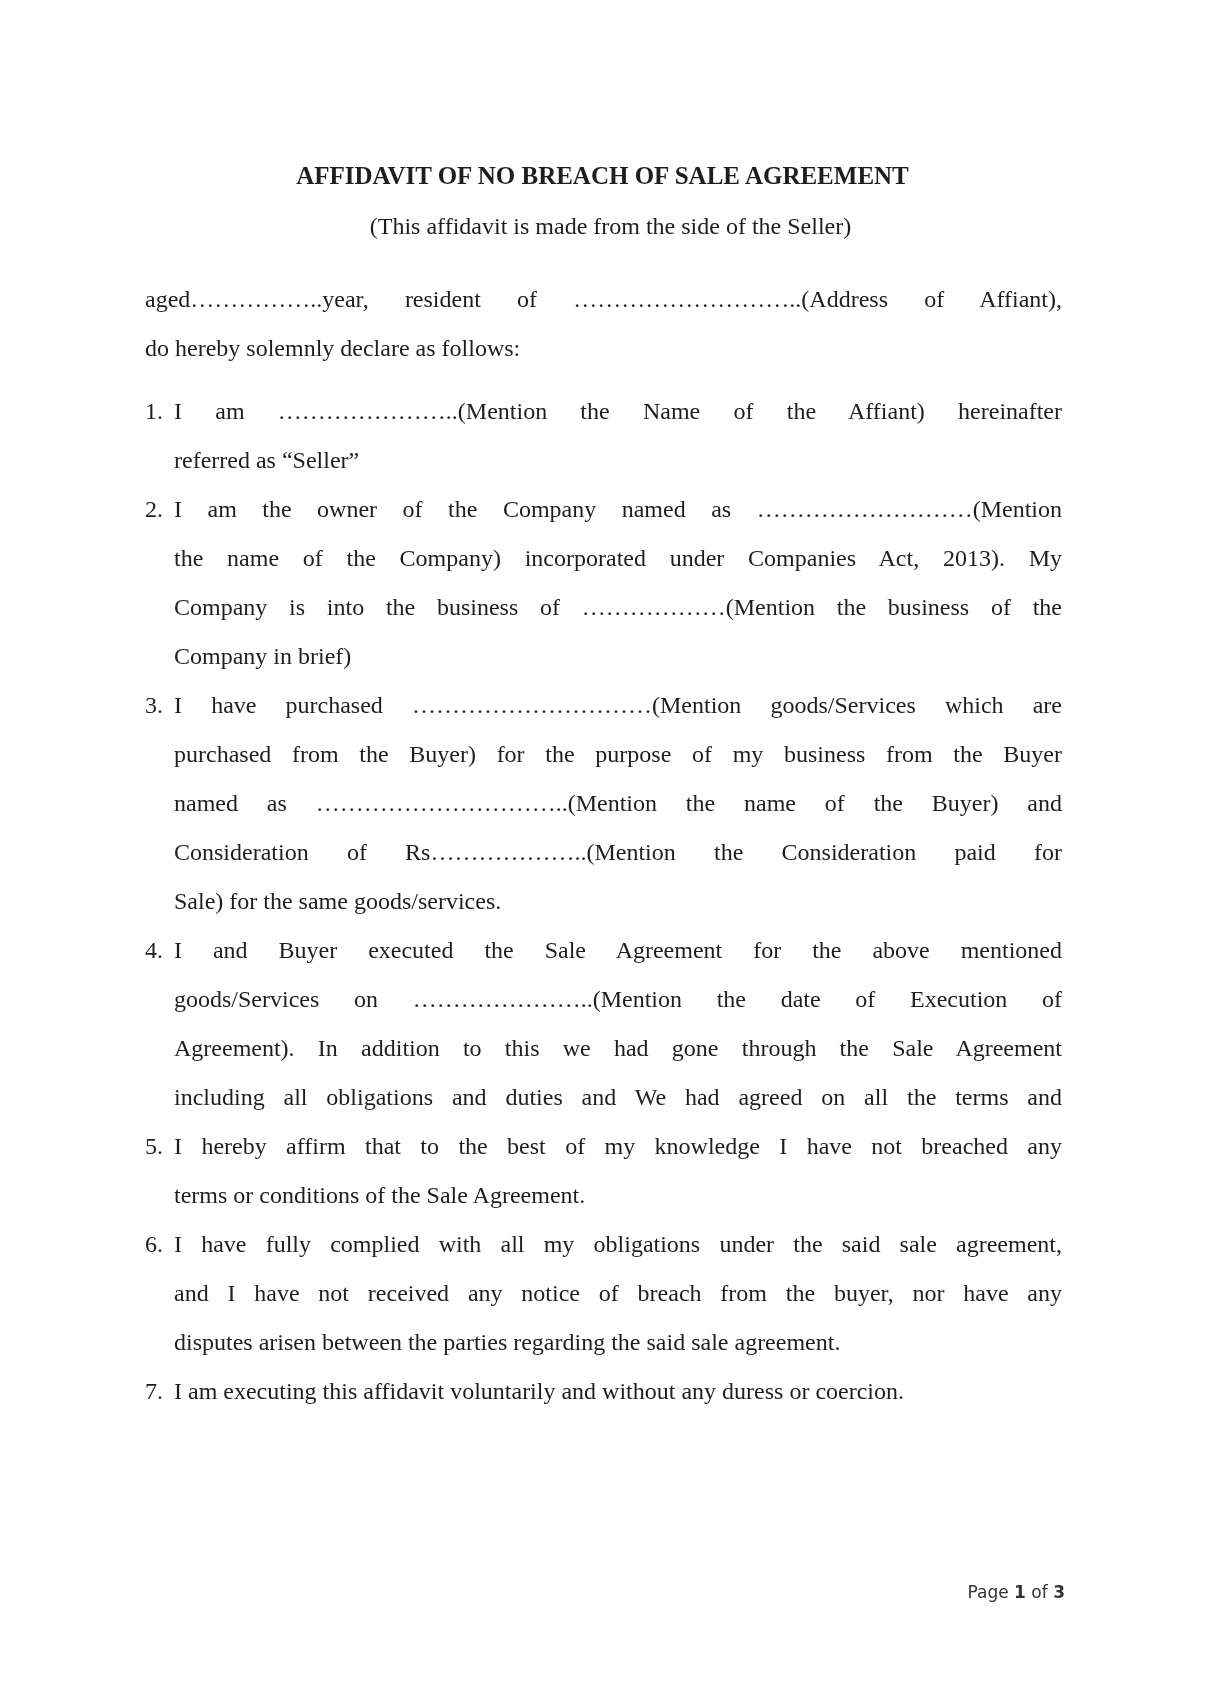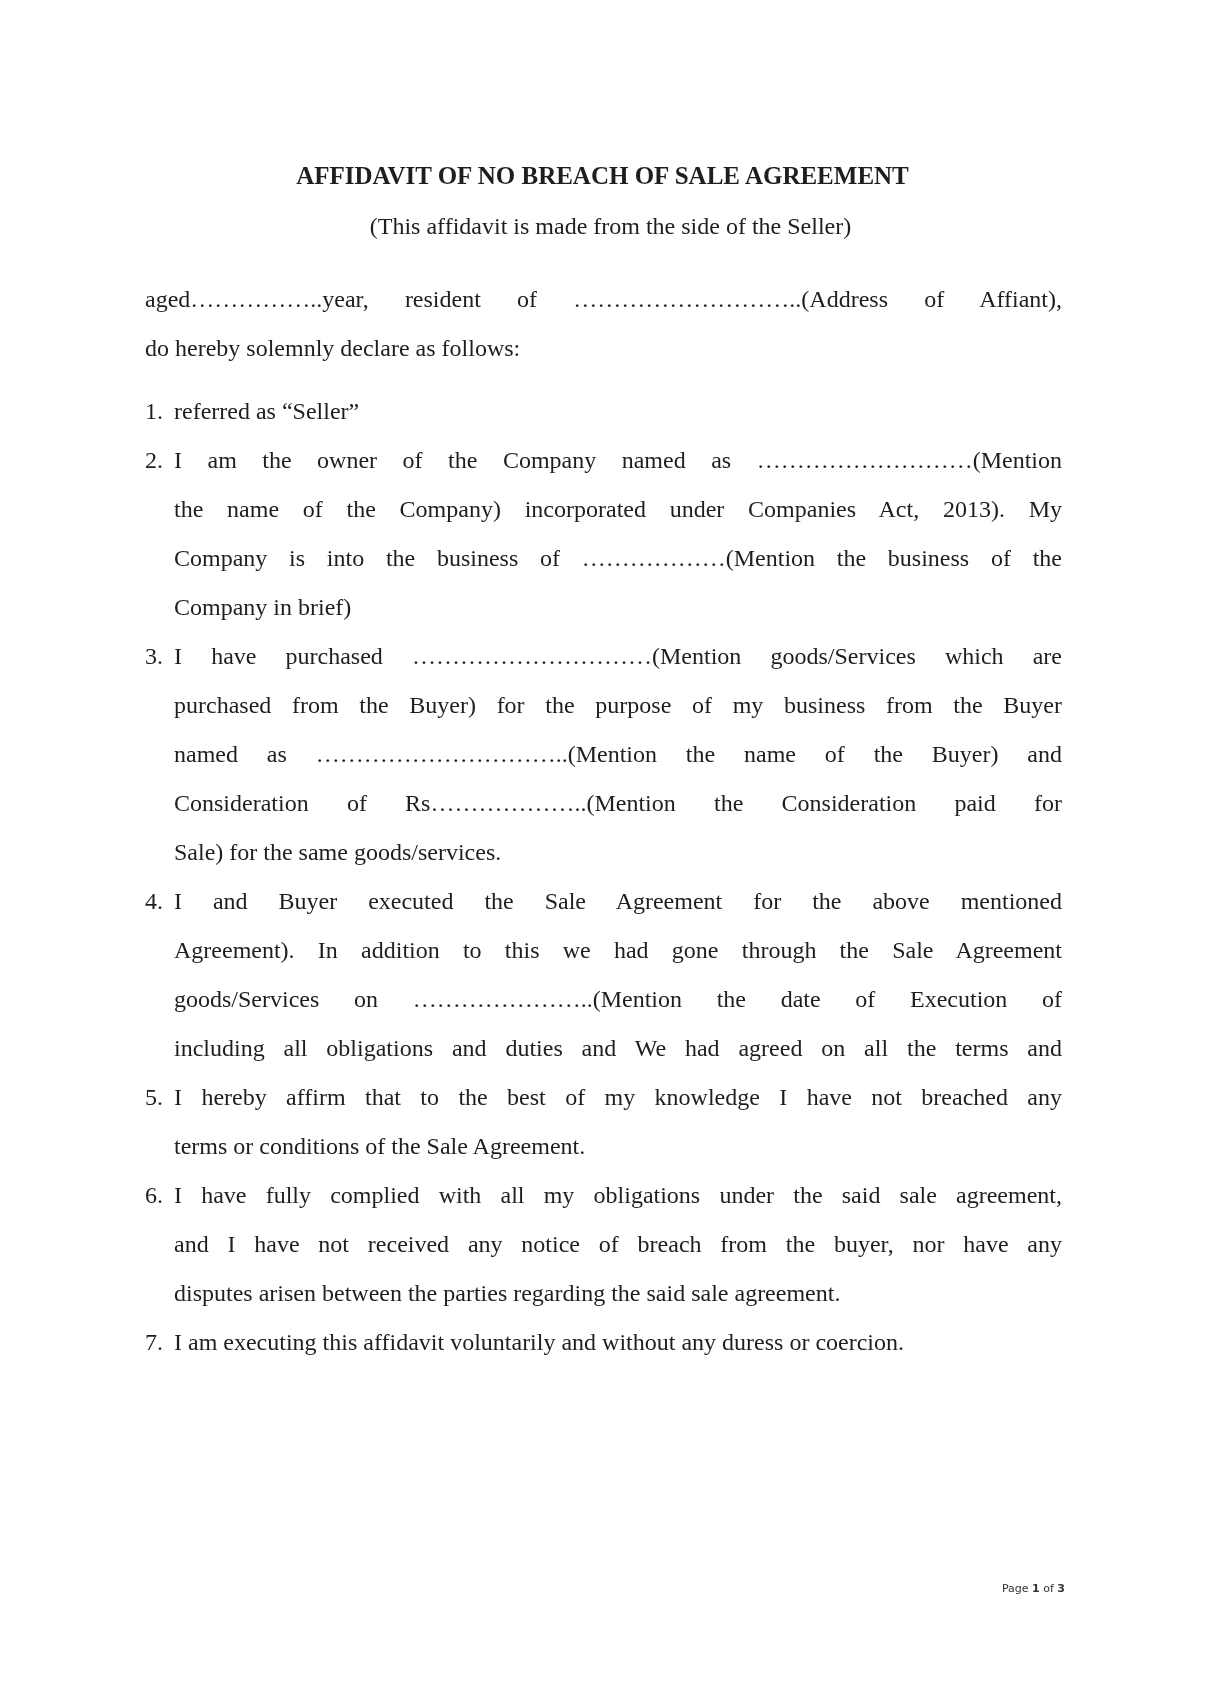--- a/index.html
+++ b/index.html
@@ -19,62 +19,63 @@
   }
   .intro p { margin: 0; text-align: justify; text-align-last: justify; }
   .intro p.last { text-align-last: left; }
   ol.items { margin: 14px 0 0 0; padding: 0; list-style: none; }
   ol.items li { position: relative; padding-left: 29px; text-align: justify; }
   ol.items li .num { position: absolute; left: 0; top: 0; }
   .line { display: block; text-align: justify; text-align-last: justify; }
   .line.end { text-align-last: left; }
   .footer {
     position: absolute; right: 140px; top: 1582px;
-    font-family: "DejaVu Sans", sans-serif; font-size: 11px; color: #333;
+    font-family: "DejaVu Sans", sans-serif; font-size: 17px; color: #333;
   }
   .footer b { font-weight: bold; }
 </style>
 </head>
 <body>
 
 <div class="page">
   <div class="title">AFFIDAVIT OF NO BREACH OF SALE AGREEMENT</div>
   <div class="subtitle">(This affidavit is made from the side of the Seller)</div>
 
   <div class="body">
     <div class="intro">
       <p>aged……………..year, resident of ………………………..(Address of Affiant),</p>
       <p class="last">do hereby solemnly declare as follows:</p>
     </div>
 
     <ol class="items" id="items-list">
         <li>
           <span class="num">1.</span>
+          <span class="line">I am …………………..(Mention the Name of the Affiant) hereinafter</span>
           <span class="line end">referred as “Seller”</span>
         </li>
         <li>
           <span class="num">2.</span>
           <span class="line">I am the owner of the Company named as ………………………(Mention</span>
           <span class="line">the name of the Company) incorporated under Companies Act, 2013). My</span>
           <span class="line">Company is into the business of ………………(Mention the business of the</span>
           <span class="line end">Company in brief)</span>
         </li>
         <li>
           <span class="num">3.</span>
           <span class="line">I have purchased …………………………(Mention goods/Services which are</span>
           <span class="line">purchased from the Buyer) for the purpose of my business from the Buyer</span>
           <span class="line">named as …………………………..(Mention the name of the Buyer) and</span>
           <span class="line">Consideration of Rs………………..(Mention the Consideration paid for</span>
           <span class="line end">Sale) for the same goods/services.</span>
         </li>
         <li>
           <span class="num">4.</span>
           <span class="line">I and Buyer executed the Sale Agreement for the above mentioned</span>
+          <span class="line">goods/Services on …………………..(Mention the date of Execution of</span>
           <span class="line">Agreement). In addition to this we had gone through the Sale Agreement</span>
-          <span class="line">goods/Services on …………………..(Mention the date of Execution of</span>
           <span class="line">including all obligations and duties and We had agreed on all the terms and</span>
         </li>
         <li>
           <span class="num">5.</span>
           <span class="line">I hereby affirm that to the best of my knowledge I have not breached any</span>
           <span class="line end">terms or conditions of the Sale Agreement.</span>
         </li>
         <li>
           <span class="num">6.</span>
           <span class="line">I have fully complied with all my obligations under the said sale agreement,</span>

